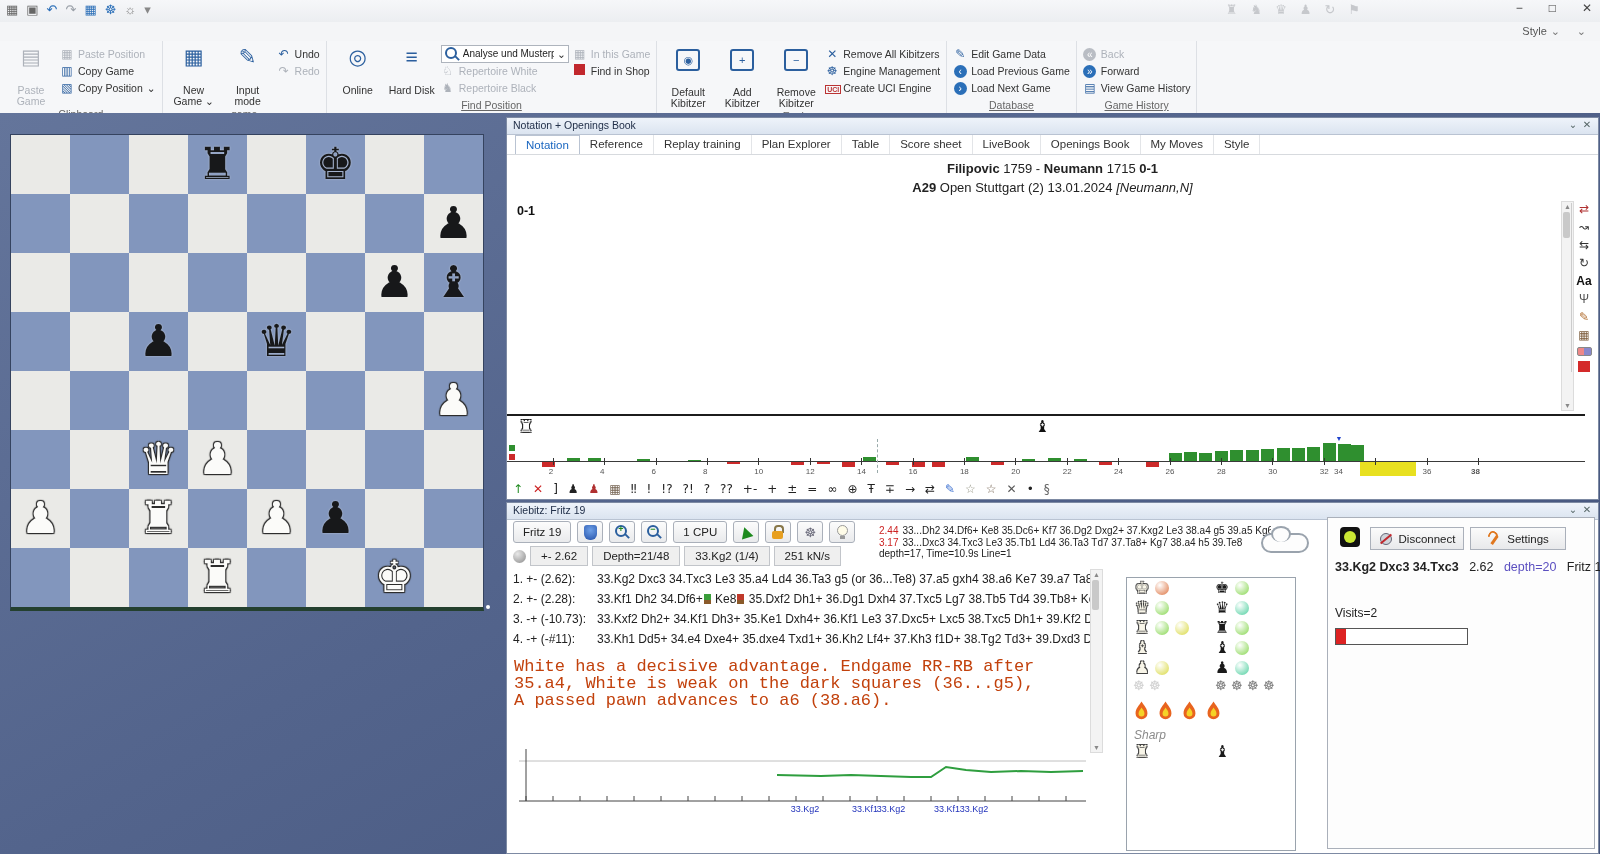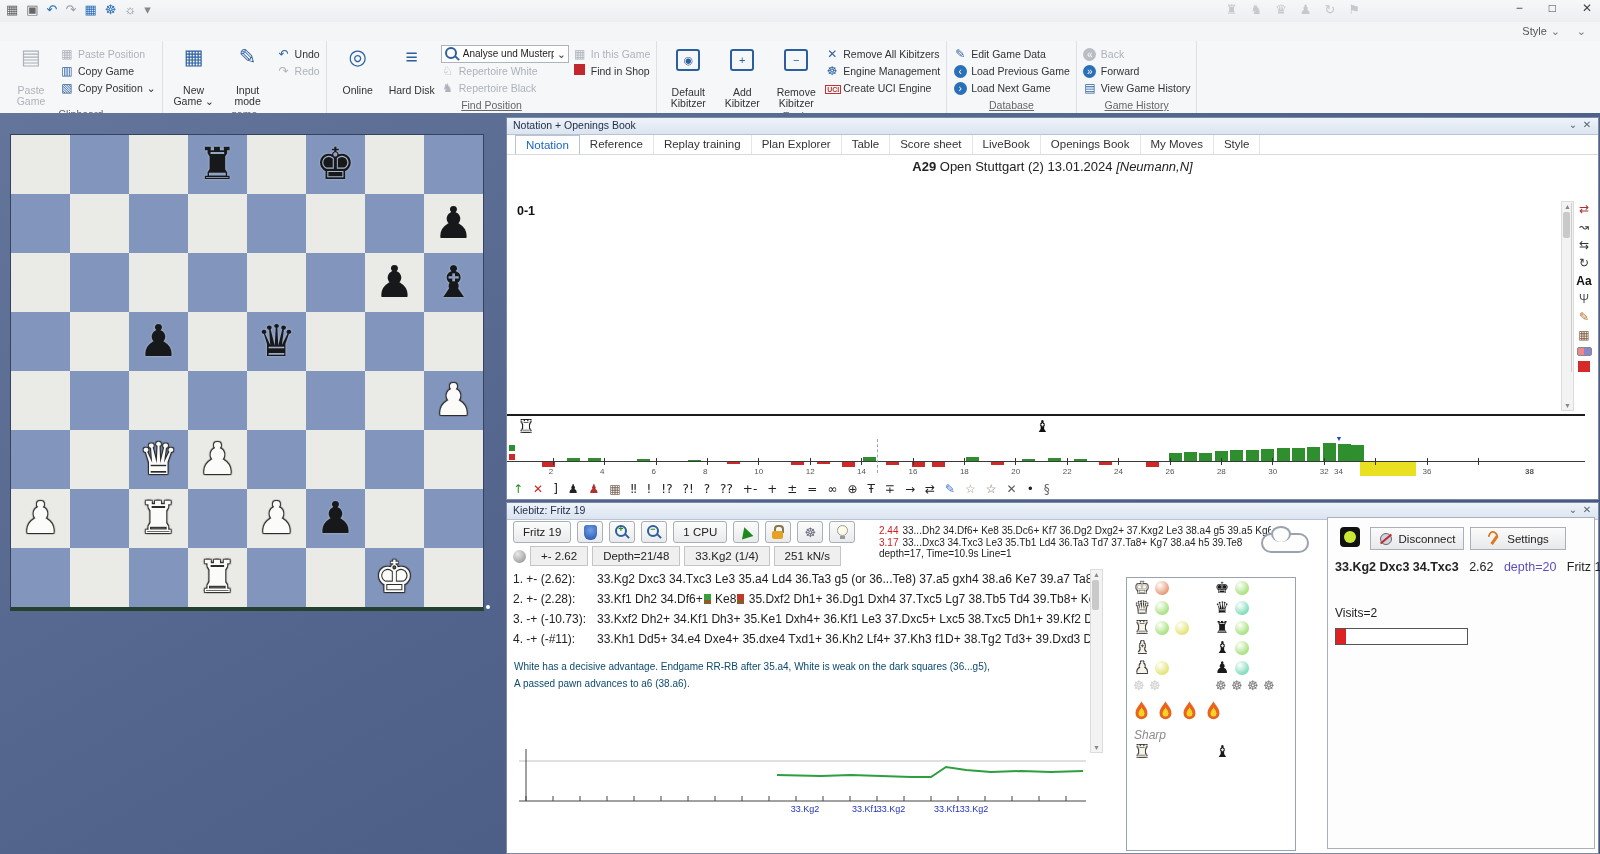--- a/index.html
+++ b/index.html
@@ -119,21 +119,21 @@
   .pv-row{white-space:nowrap;overflow:hidden;}
   .cloud{position:absolute;left:754px;top:30px;width:44px;height:16px;background:#fdfdfd;border:2px solid #9aa3ad;border-radius:10px;}
   .cloud::before{content:"";position:absolute;left:8px;top:-9px;width:16px;height:14px;background:#fdfdfd;border:2px solid #9aa3ad;border-radius:50%;border-bottom:none;}
   .engine-lines{position:absolute;left:6px;top:66px;width:577px;height:82px;overflow:hidden;}
   .eline{display:flex;height:20px;align-items:center;font-size:12px;white-space:nowrap;}
   .eline .lb{width:84px;flex:0 0 84px;}
   .eline .mv{overflow:hidden;}
   .ic-gr,.ic-rd{display:inline-block;width:7px;height:10px;margin:0 1px;vertical-align:-1px;}
   .ic-gr{background:linear-gradient(#3a9e3a 55%,#8a5a2a 55%);}
   .ic-rd{background:linear-gradient(#c0392b 55%,#8a5a2a 55%);}
-  .assess{position:absolute;left:7px;top:155px;width:590px;font-size:10px;line-height:17px;color:#0c4a6e;}
+  .assess{position:absolute;left:7px;top:155px;width:590px;font-size:17px;line-height:17px;color:#c2410c;font-family:Liberation Mono, monospace;}
   .kscroll{left:583px;top:66px;height:182px;}
   
   .pchart{position:absolute;left:4px;top:193px;}
   
   .pp{position:absolute;left:619px;top:74px;width:168px;height:272px;border:1px solid #9aa3ad;background:#fff;}
   .pp-row{position:relative;height:20px;}
   .pp-pc{position:absolute;top:1px;font-family:"DejaVu Sans",sans-serif;font-size:16px;line-height:18px;}
   .pp-pc.w{color:#f8f5e8;text-shadow:1px 1px 0 #444,-1px -1px 0 #444,1px -1px 0 #444,-1px 1px 0 #444;}
   .pp-pc.b{color:#1a1a1a;}
   .pp-dot{position:absolute;top:3px;width:14px;height:14px;border-radius:50%;}
@@ -461,20 +461,28 @@
           <span class="ntab">Reference</span>
           <span class="ntab">Replay training</span>
           <span class="ntab">Plan Explorer</span>
           <span class="ntab">Table</span>
           <span class="ntab">Score sheet</span>
           <span class="ntab">LiveBook</span>
           <span class="ntab">Openings Book</span>
           <span class="ntab">My Moves</span>
           <span class="ntab">Style</span>
         </div>
+      <div class="nheader">
+        <span class="b">Filipovic</span>
+        <span>1759</span>
+        <span>-</span>
+        <span class="b">Neumann</span>
+        <span>1715</span>
+        <span class="b">0-1</span>
+      </div>
       <div class="nheader nh2">
         <span class="b">A29</span>
         <span>Open Stuttgart (2) 13.01.2024</span>
         <span class="it">[Neumann,N]</span>
       </div>
       <div class="moves">
         <div class="mv-result">0-1</div>
       </div>
 
       <div class="vscroll" style="right:24px;top:83px;height:208px;">
@@ -571,21 +579,21 @@
           <span class="ev-num" style="left: 709.9px;">28</span>
           <div class="ev-tick" style="left: 765.3px;"></div>
           <span class="ev-num" style="left: 761.3px;">30</span>
           <div class="ev-tick" style="left: 816.7px;"></div>
           <span class="ev-num" style="left: 812.7px;">32</span>
           <div class="ev-tick" style="left: 868.1px;"></div>
           <span class="ev-num" style="left: 827px;">34</span>
           <div class="ev-tick" style="left: 919.5px;"></div>
           <span class="ev-num" style="left: 915.5px;">36</span>
           <div class="ev-tick" style="left: 970.9px;"></div>
-          <span class="ev-num" style="left: 1018px; font-weight: bold;">38</span>
+          <span class="ev-num" style="left: 964px; font-weight: bold;">38</span>
           <div class="ev-divider" style="left: 369.52px;"></div>
           <span class="ev-marker" style="left: 828.12px;">▼</span>
         </div>
 
       <div class="anno">
           <span style="color: rgb(30, 138, 30);">↑</span>
           <span style="color: rgb(204, 34, 34);">✕</span>
           <span style="color: rgb(34, 34, 34);">]</span>
           <span style="color: rgb(34, 34, 34);">♟</span>
           <span style="color: rgb(176, 48, 48);">♟</span>

